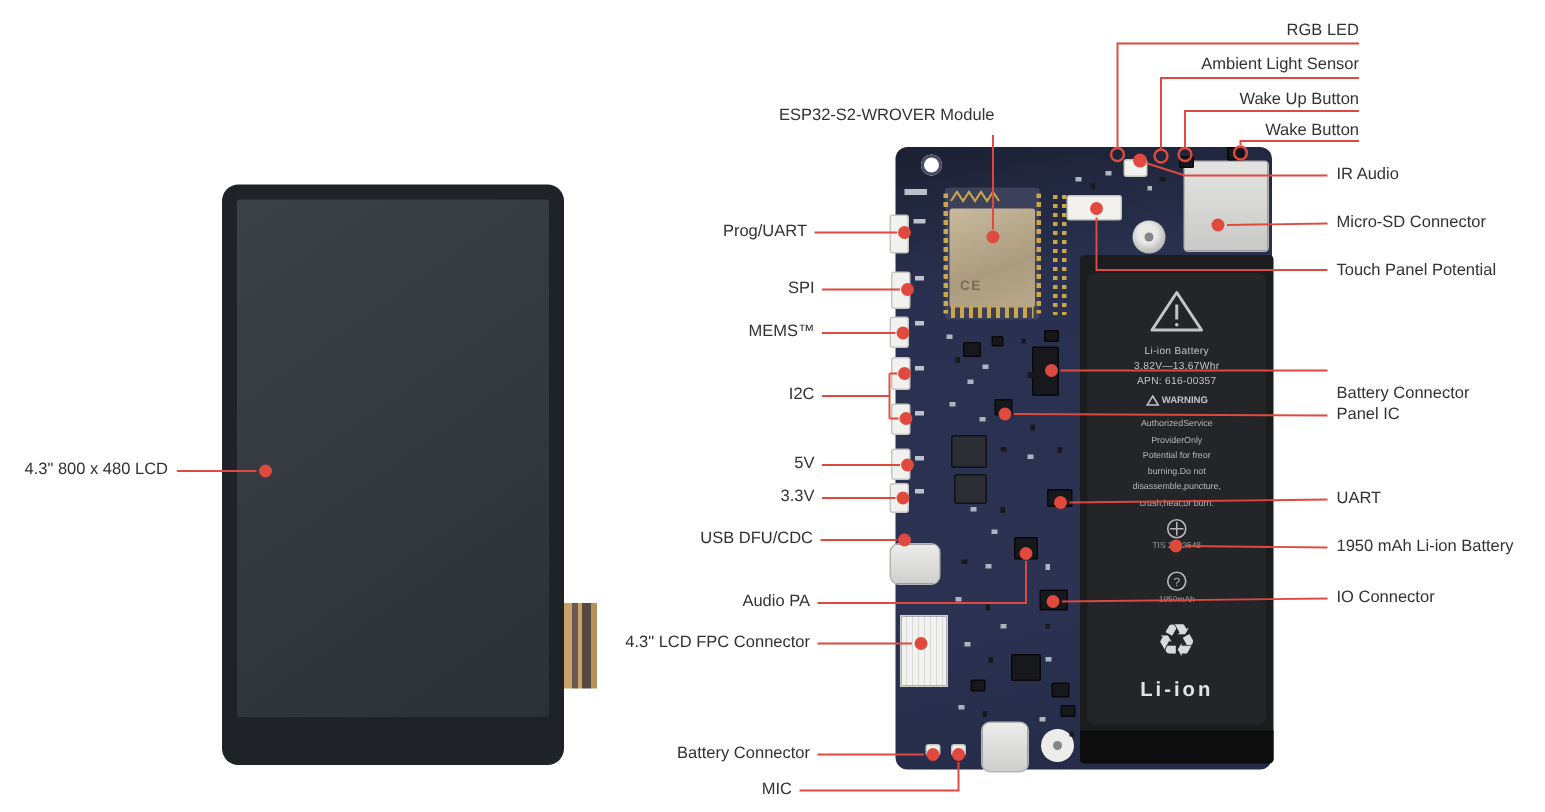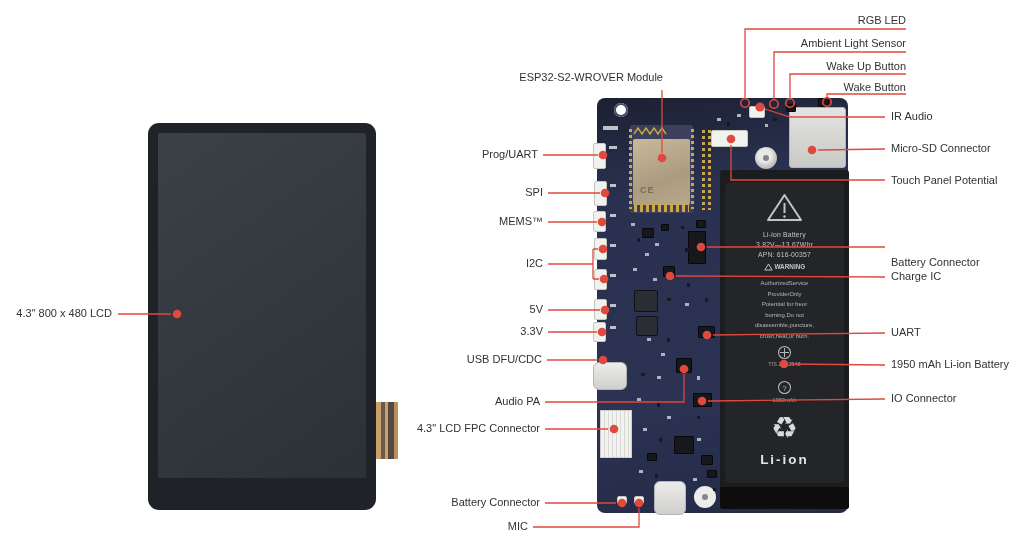--- a/index.html
+++ b/index.html
@@ -273,17 +273,17 @@
   <div class="lbl" style="right:490px;top:496px">Battery Connector</div>
   <div class="lbl" style="right:502px;top:520px">MIC</div>
   <div class="lbl" style="right:124px;top:14px">RGB LED</div>
   <div class="lbl" style="right:124px;top:37px">Ambient Light Sensor</div>
   <div class="lbl" style="right:124px;top:60px">Wake Up Button</div>
   <div class="lbl" style="right:124px;top:81px">Wake Button</div>
   <div class="lbl" style="left:891px;top:110px">IR Audio</div>
   <div class="lbl" style="left:891px;top:142px">Micro-SD Connector</div>
   <div class="lbl" style="left:891px;top:174px">Touch Panel Potential</div>
   <div class="lbl" style="left:891px;top:256px">Battery Connector</div>
-  <div class="lbl" style="left:891px;top:270px">Charge IC</div>
+  <div class="lbl" style="left:891px;top:270px">Panel IC</div>
   <div class="lbl" style="left:891px;top:326px">UART</div>
   <div class="lbl" style="left:891px;top:358px">1950 mAh Li-ion Battery</div>
   <div class="lbl" style="left:891px;top:392px">IO Connector</div>
 </div>
 
 </body></html>

